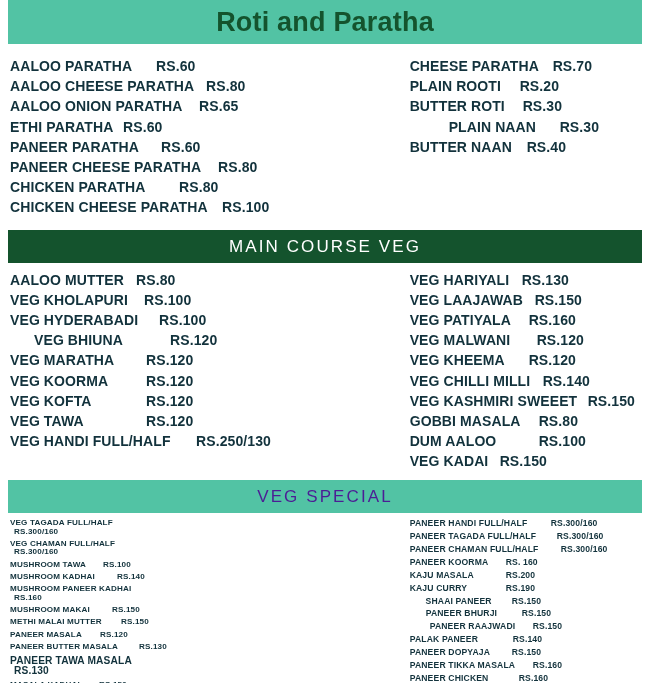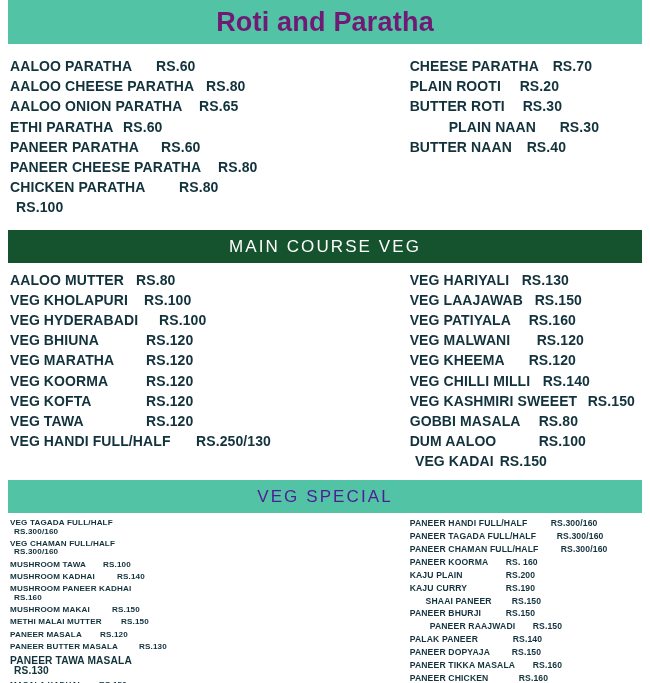--- a/index.html
+++ b/index.html
@@ -129,21 +129,21 @@
   .sp-2 { height: 12px; }
   .sp-3 { height: 4px; }
   .sp-4 { height: 9px; }
 </style>
 </head>
 <body style="background: rgb(255, 255, 255);">
 
 <div class="menu-page">
 
   <div class="section-banner banner-hero" style="background: rgb(82, 195, 164);">
-    <div class="banner-title" style="color: #701a75;">Roti and Paratha</div>
+    <div class="banner-title" style="color: #14532d;">Roti and Paratha</div>
   </div>
 
   <div class="sp-2"></div>
 
   <div class="section-body rows-lg">
     <div class="col col-left rows-lg">
         <div class="item">
           <span class="item-name" style="min-width: 140px;">AALOO PARATHA</span>
           <span class="item-price">RS.60</span>
         </div>
@@ -165,20 +165,21 @@
         </div>
         <div class="item">
           <span class="item-name" style="min-width: 202px;">PANEER CHEESE PARATHA</span>
           <span class="item-price">RS.80</span>
         </div>
         <div class="item">
           <span class="item-name" style="min-width: 163px;">CHICKEN PARATHA</span>
           <span class="item-price">RS.80</span>
         </div>
         <div class="item">
+          <span class="item-name" style="min-width: 206px;">CHICKEN CHEESE PARATHA</span>
           <span class="item-price">RS.100</span>
         </div>
       </div>
     <div class="col col-right rows-lg">
         <div class="item">
           <span class="item-name" style="min-width: 137px;">CHEESE PARATHA</span>
           <span class="item-price">RS.70</span>
         </div>
         <div class="item">
           <span class="item-name" style="min-width: 104px;">PLAIN ROOTI</span>
@@ -215,21 +216,21 @@
         </div>
         <div class="item">
           <span class="item-name" style="min-width: 128px;">VEG KHOLAPURI</span>
           <span class="item-price">RS.100</span>
         </div>
         <div class="item">
           <span class="item-name" style="min-width: 143px;">VEG HYDERABADI</span>
           <span class="item-price">RS.100</span>
         </div>
         <div class="item">
-          <span class="item-name" style="min-width: 130px;">VEG BHIUNA</span>
+          <span class="item-name" style="min-width: 130px; margin-left: 24px;">VEG BHIUNA</span>
           <span class="item-price">RS.120</span>
         </div>
         <div class="item">
           <span class="item-name" style="min-width: 130px;">VEG MARATHA</span>
           <span class="item-price">RS.120</span>
         </div>
         <div class="item">
           <span class="item-name" style="min-width: 130px;">VEG KOORMA</span>
           <span class="item-price">RS.120</span>
         </div>
@@ -277,21 +278,21 @@
         </div>
         <div class="item">
           <span class="item-name" style="min-width: 123px;">GOBBI MASALA</span>
           <span class="item-price">RS.80</span>
         </div>
         <div class="item">
           <span class="item-name" style="min-width: 123px;">DUM AALOO</span>
           <span class="item-price">RS.100</span>
         </div>
         <div class="item">
-          <span class="item-name" style="min-width: 84px; text-align: right;">VEG KADAI</span>
+          <span class="item-name" style="min-width: 84px;">VEG KADAI</span>
           <span class="item-price">RS.150</span>
         </div>
       </div>
   </div>
 
   <div class="sp-4"></div>
 
   <div class="section-banner banner-sub" style="background: rgb(82, 195, 164);">
     <div class="banner-title" style="color: #4c1d95;">VEG SPECIAL</div>
   </div>
@@ -348,33 +349,33 @@
         </div>
         <div class="item">
           <span class="item-name" style="min-width: 147px;">PANEER CHAMAN FULL/HALF</span>
           <span class="item-price">RS.300/160</span>
         </div>
         <div class="item">
           <span class="item-name" style="min-width: 92px;">PANEER KOORMA</span>
           <span class="item-price">RS. 160</span>
         </div>
         <div class="item">
-          <span class="item-name" style="min-width: 92px;">KAJU PLAIN</span>
+          <span class="item-name" style="min-width: 92px;">KAJU MASALA</span>
           <span class="item-price">RS.200</span>
         </div>
         <div class="item">
           <span class="item-name" style="min-width: 92px;">KAJU CURRY</span>
           <span class="item-price">RS.190</span>
         </div>
         <div class="item">
           <span class="item-name" style="min-width: 98px; text-align: center;">SHAAI PANEER</span>
           <span class="item-price">RS.150</span>
         </div>
         <div class="item">
-          <span class="item-name" style="min-width: 92px;">PANEER BHURJI</span>
+          <span class="item-name" style="min-width: 92px; margin-left: 16px;">PANEER BHURJI</span>
           <span class="item-price">RS.150</span>
         </div>
         <div class="item">
           <span class="item-name" style="min-width: 99px; padding-left: 20px;">PANEER RAAJWADI</span>
           <span class="item-price">RS.150</span>
         </div>
         <div class="item">
           <span class="item-name" style="min-width: 99px;">PALAK PANEER</span>
           <span class="item-price">RS.140</span>
         </div>

